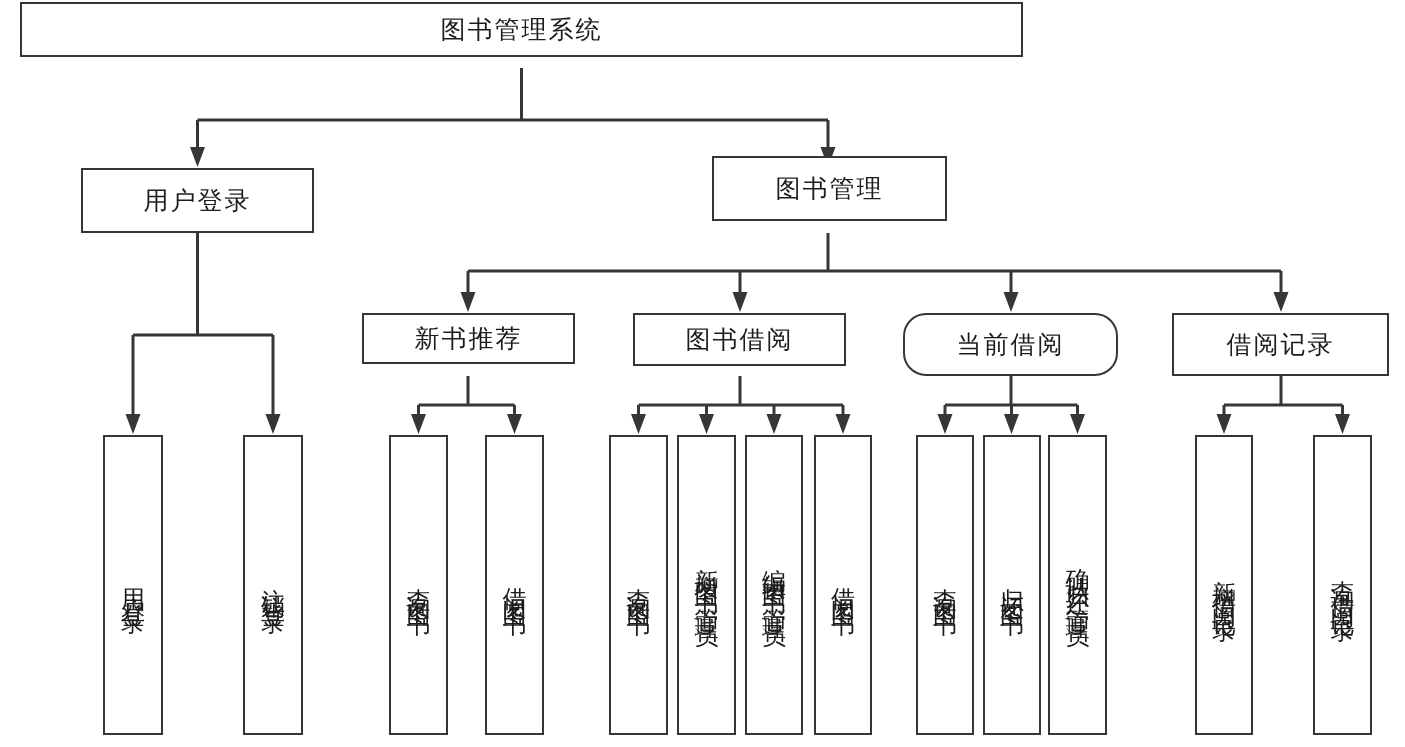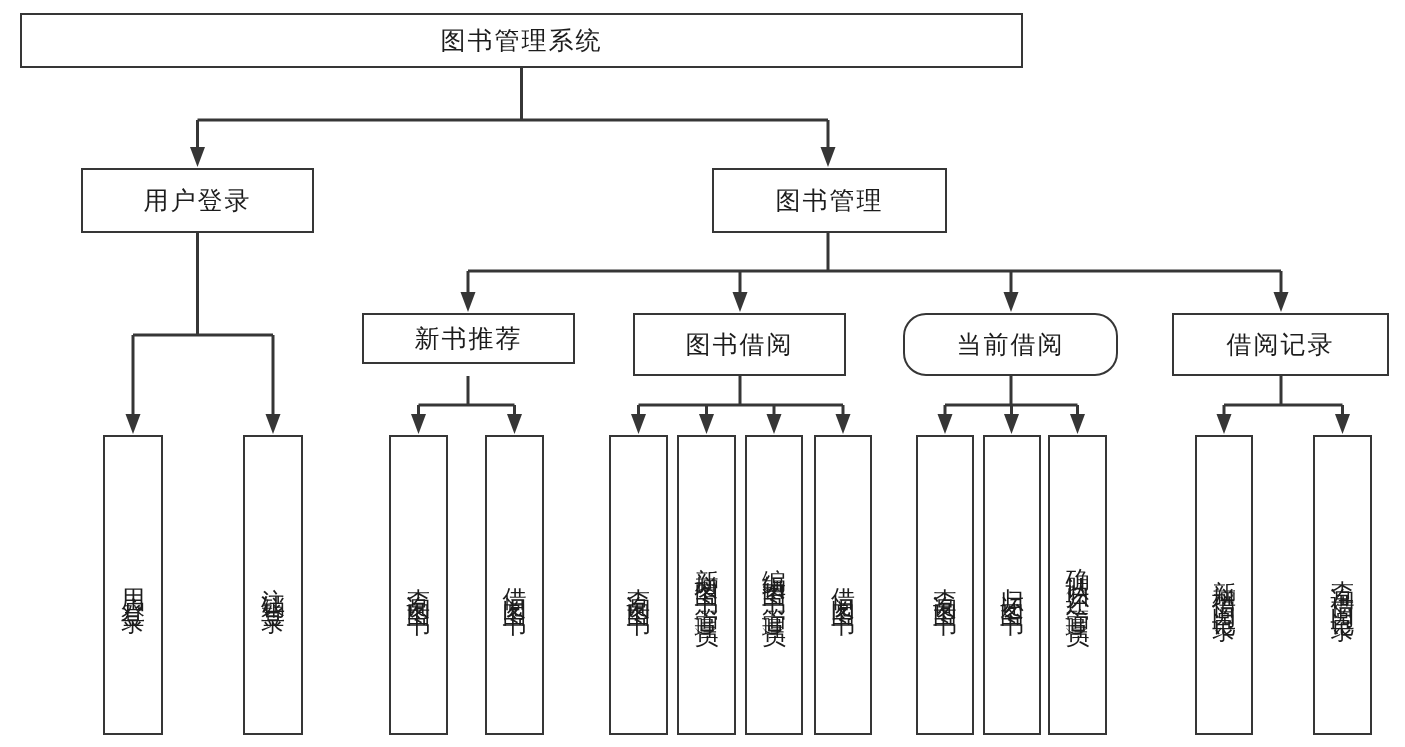--- a/index.html
+++ b/index.html
@@ -109,27 +109,27 @@
     <polygon points="1070,414 1085,414 1077.5,434"></polygon>
 
     <path d="M1281 376 V405"></path>
     <path d="M1224 405 H1342.5"></path>
     <path d="M1224 405 V415"></path>
     <path d="M1342.5 405 V415"></path>
     <polygon points="1216.5,414 1231.5,414 1224,434"></polygon>
     <polygon points="1335,414 1350,414 1342.5,434"></polygon>
   </svg>
 
-  <div class="hnode" style="left:20px;top:13px;width:1003px;height:55px;">图书管理系统</div>
+  <div class="hnode" style="left:20px;top:2px;width:1003px;height:55px;">图书管理系统</div>
 
   <div class="hnode" style="left:81px;top:168px;width:233px;height:65px;">用户登录</div>
-  <div class="hnode" style="left:712px;top:168px;width:235px;height:65px;">图书管理</div>
+  <div class="hnode" style="left:712px;top:156px;width:235px;height:65px;">图书管理</div>
 
   <div class="hnode" style="left:362px;top:313px;width:213px;height:51px;">新书推荐</div>
-  <div class="hnode" style="left:633px;top:313px;width:213px;height:63px;">图书借阅</div>
+  <div class="hnode" style="left:633px;top:313px;width:213px;height:53px;">图书借阅</div>
   <div class="hnode" style="left:903px;top:313px;width:215px;height:63px;border-radius:23px;">当前借阅</div>
   <div class="hnode" style="left:1172px;top:313px;width:217px;height:63px;">借阅记录</div>
 
   <div class="vnode" style="left:103px;top:435px;width:60px;height:300px;">
     <span>用户登录</span>
   </div>
   <div class="vnode" style="left:243px;top:435px;width:60px;height:300px;">
     <span>注销登录</span>
   </div>
 

